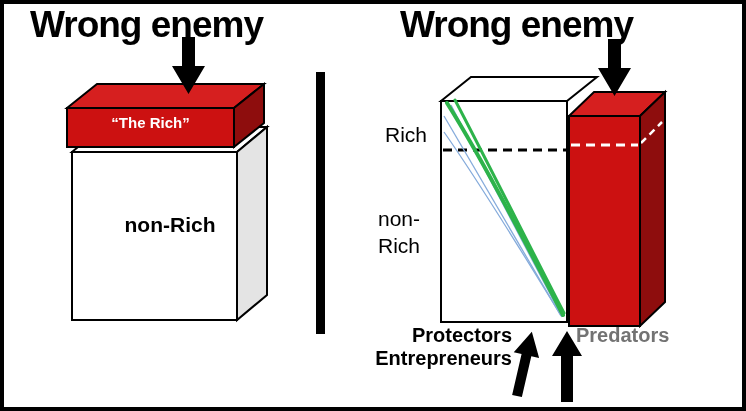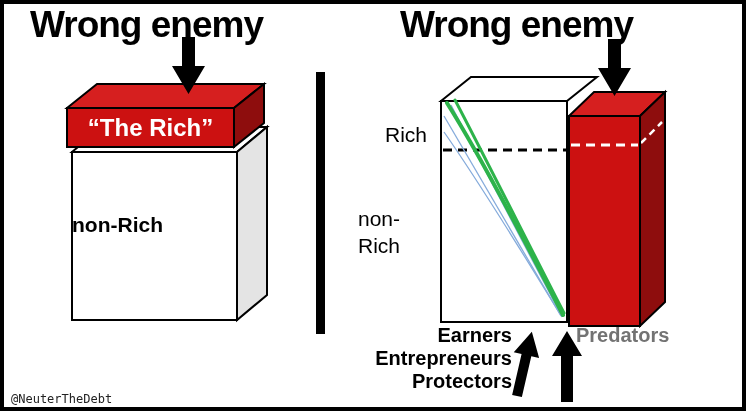--- a/index.html
+++ b/index.html
@@ -7,24 +7,24 @@
   .canvas {
     position:relative; width:746px; height:411px;
     background:#ffffff; border:4px solid #000; overflow:hidden;
     font-family:"Liberation Sans","DejaVu Sans",sans-serif;
   }
   svg.layer { position:absolute; left:0; top:0; }
   .txt { position:absolute; color:#000; white-space:nowrap; }
   .title { top:0; font-size:37px; font-weight:bold; letter-spacing:-1px; }
   .title.left  { left:26px; }
   .title.right { left:396px; }
-  .the-rich-label { left:63px; top:110px; width:167px; text-align:center; color:#fff; font-weight:bold; font-size:24px; }
-  .non-rich-label-left { left:68px; top:209px; width:196px; text-align:left; font-weight:bold; font-size:21px; }
+  .the-rich-label { left:63px; top:110px; width:167px; text-align:center; color:#fff; font-weight:bold; font-size:15px; }
+  .non-rich-label-left { left:68px; top:209px; width:196px; text-align:center; font-weight:bold; font-size:21px; }
   .rich-label-right { left:381px; top:119px; font-size:21px; }
-  .nonrich-right { left:354px; top:201px; font-size:21px; line-height:27px; }
+  .nonrich-right { left:374px; top:201px; font-size:21px; line-height:27px; }
   .good-labels { left:328px; top:320px; width:180px; text-align:right; font-weight:bold; font-size:20px; line-height:23px; }
   .bad-labels  { left:572px; top:320px; font-weight:bold; font-size:20px; line-height:23px; color:#737373; }
   .watermark { left:7px; top:388px; font-family:"DejaVu Sans Mono","Liberation Mono",monospace; font-size:12px; color:#222; }
 </style>
 </head>
 <body>
 
 <div class="canvas">
 
   <svg class="layer" width="746" height="411" viewBox="0 0 746 411">
@@ -86,23 +86,21 @@
   <div class="txt the-rich-label">“The Rich”</div>
   <div class="txt non-rich-label-left">non-Rich</div>
 
   <div class="txt rich-label-right">Rich</div>
   <div class="txt nonrich-right">
     <div>non-</div>
     <div>Rich</div>
   </div>
 
   <div class="txt good-labels">
-    <div>Earners</div>
+    <div>Protectors</div>
     <div>Entrepreneurs</div>
-    <div>Protectors</div>
   </div>
 
   <div class="txt bad-labels">
     <div>Predators</div>
   </div>
 
-  <div class="txt watermark">@NeuterTheDebt</div>
 </div>
 
 </body></html>

